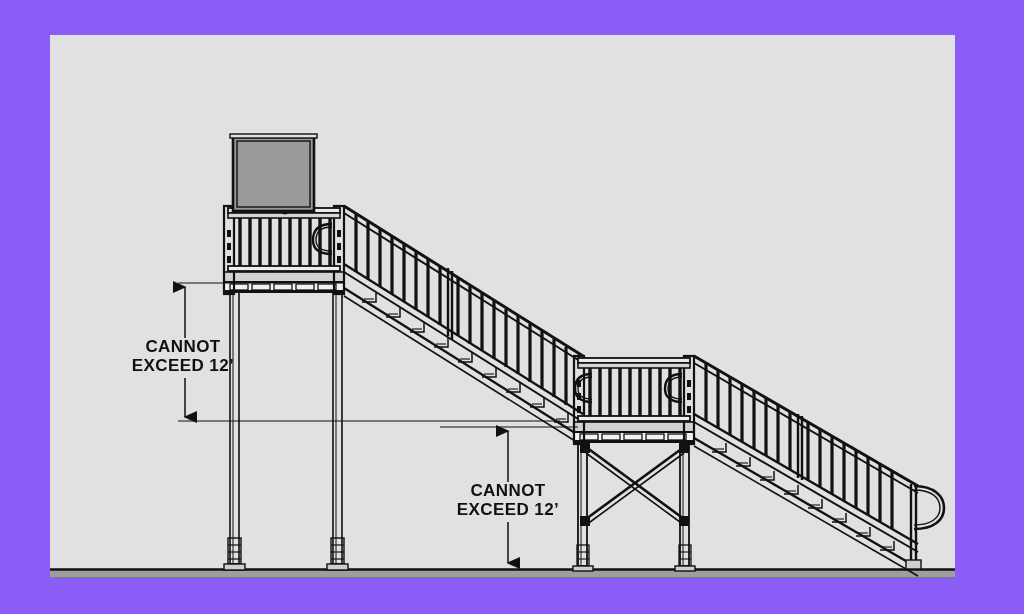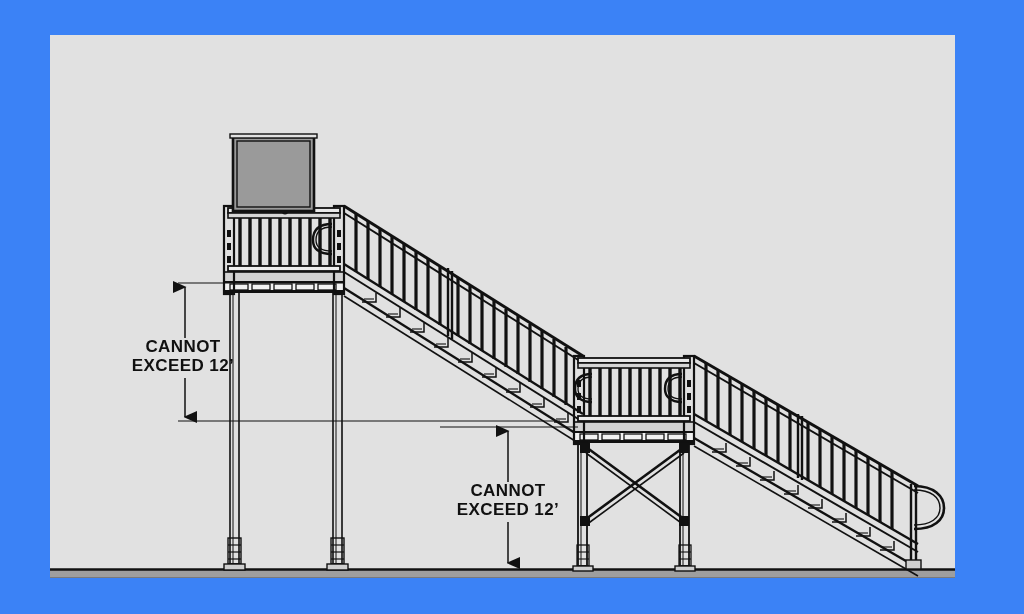--- a/index.html
+++ b/index.html
@@ -10,21 +10,21 @@
   body {
     width: 1024px;
     height: 614px;
     overflow: hidden;
     font-family: "Liberation Sans", sans-serif;
   }
   #stage {
     position: relative;
     width: 1024px;
     height: 614px;
-    background: #3b82f6;
+    background: #8b5cf6;
   }
   #canvas-area {
     position: absolute;
     left: 50px;
     top: 35px;
     width: 905px;
     height: 543px;
     background: #e1e1e1;
   }
   svg.drawing {

